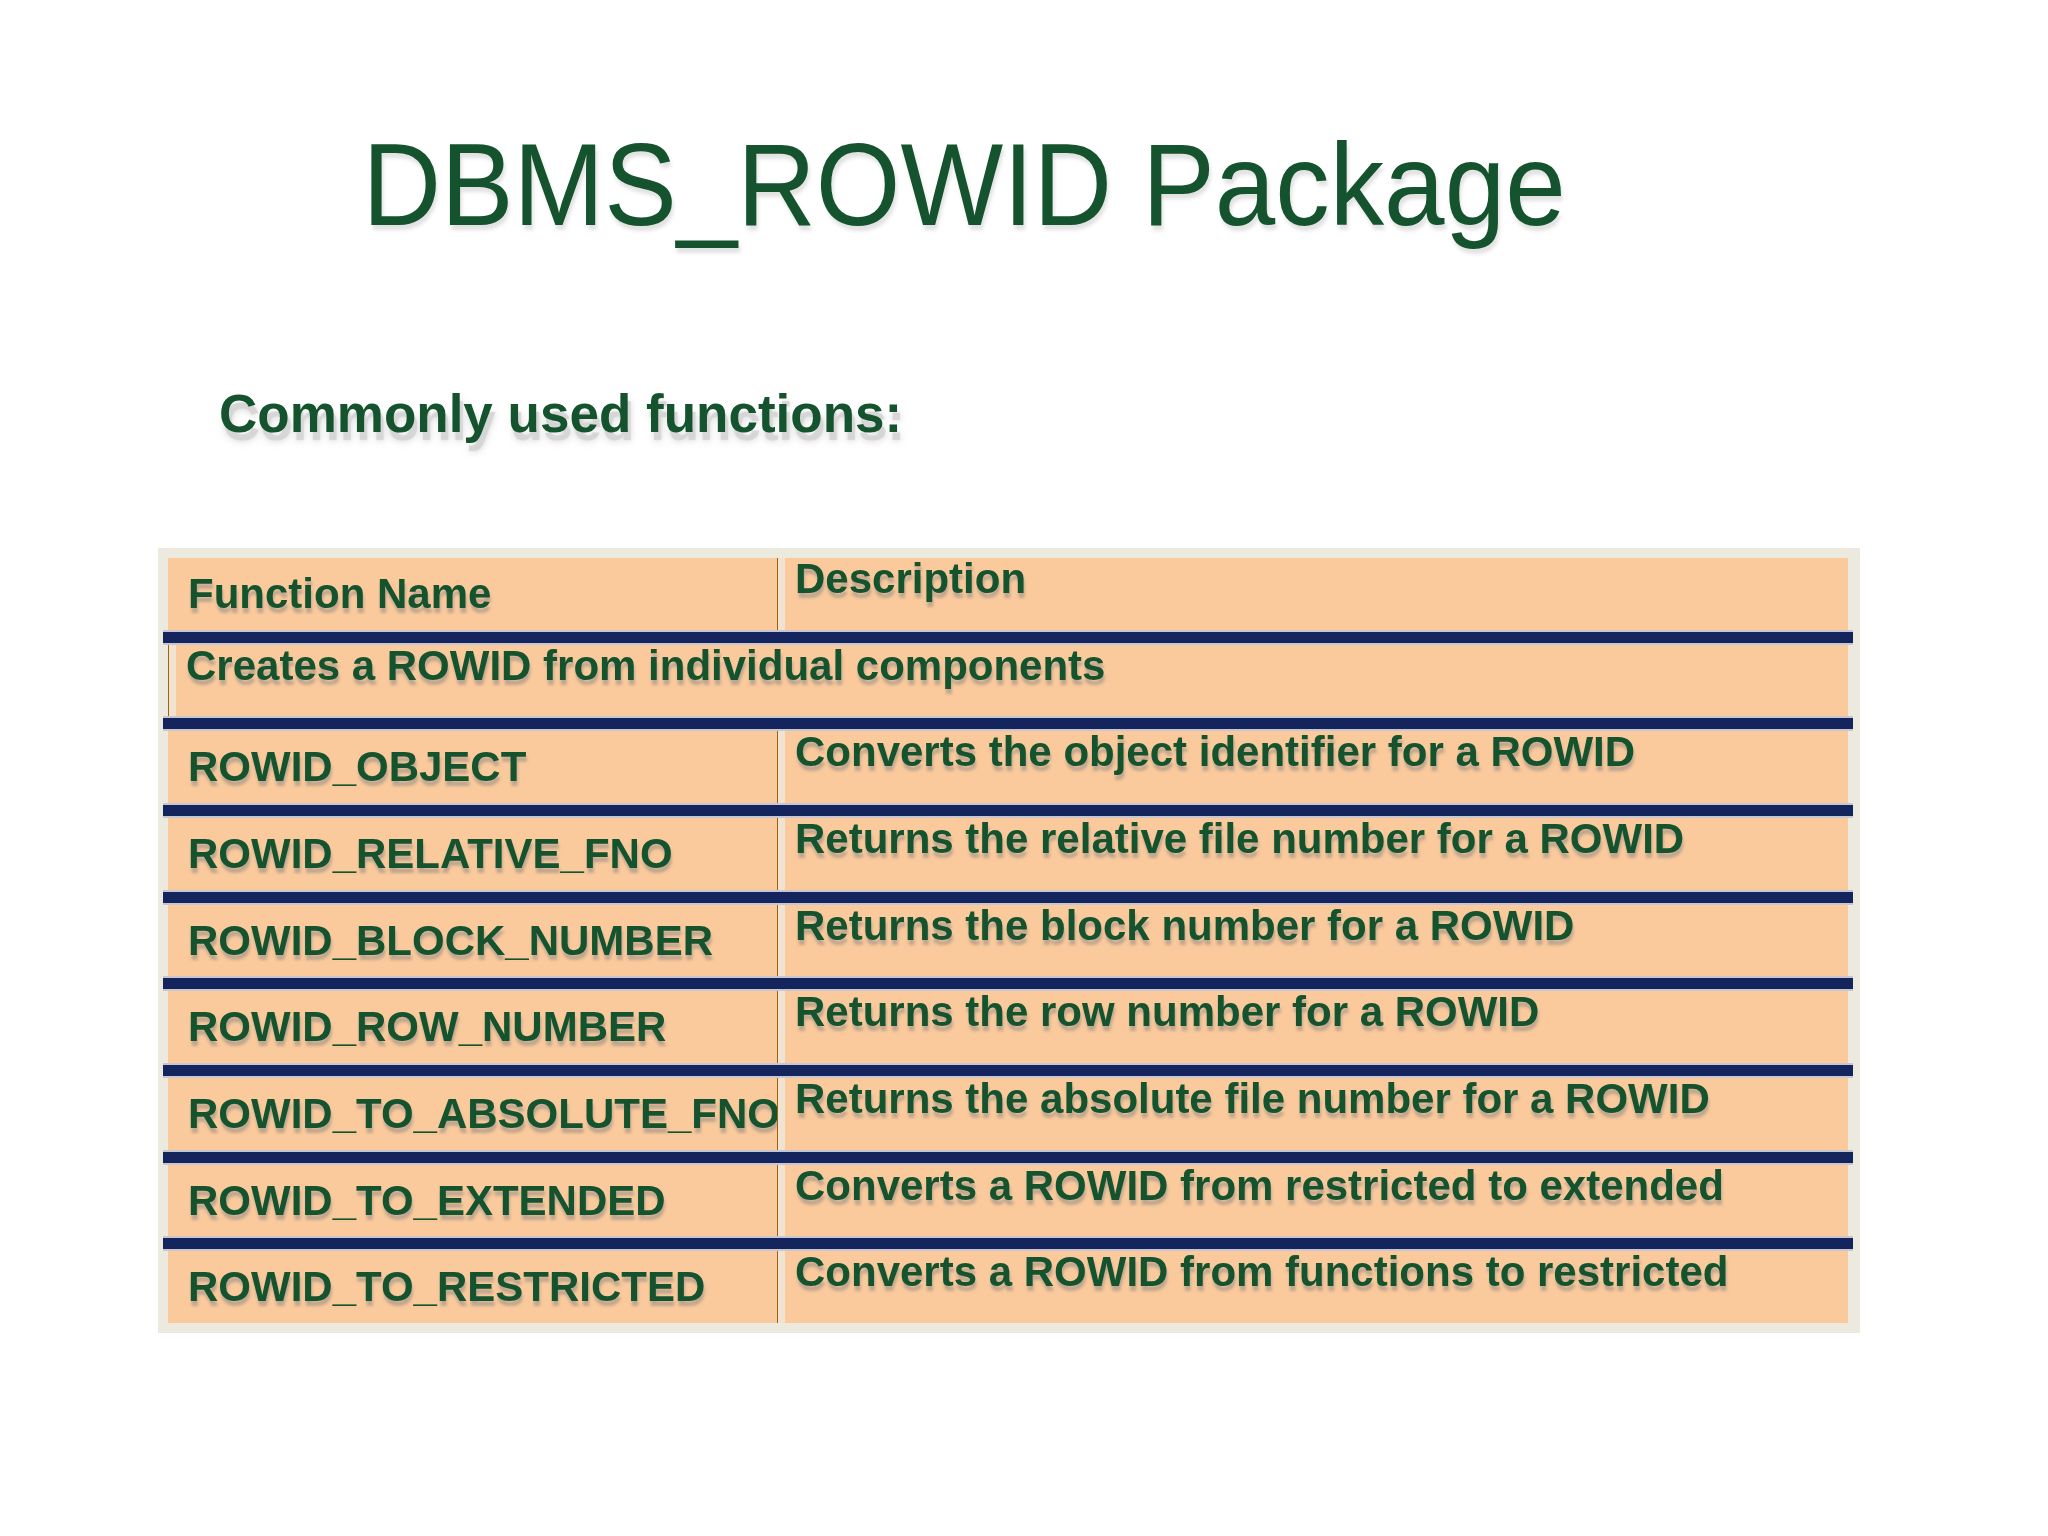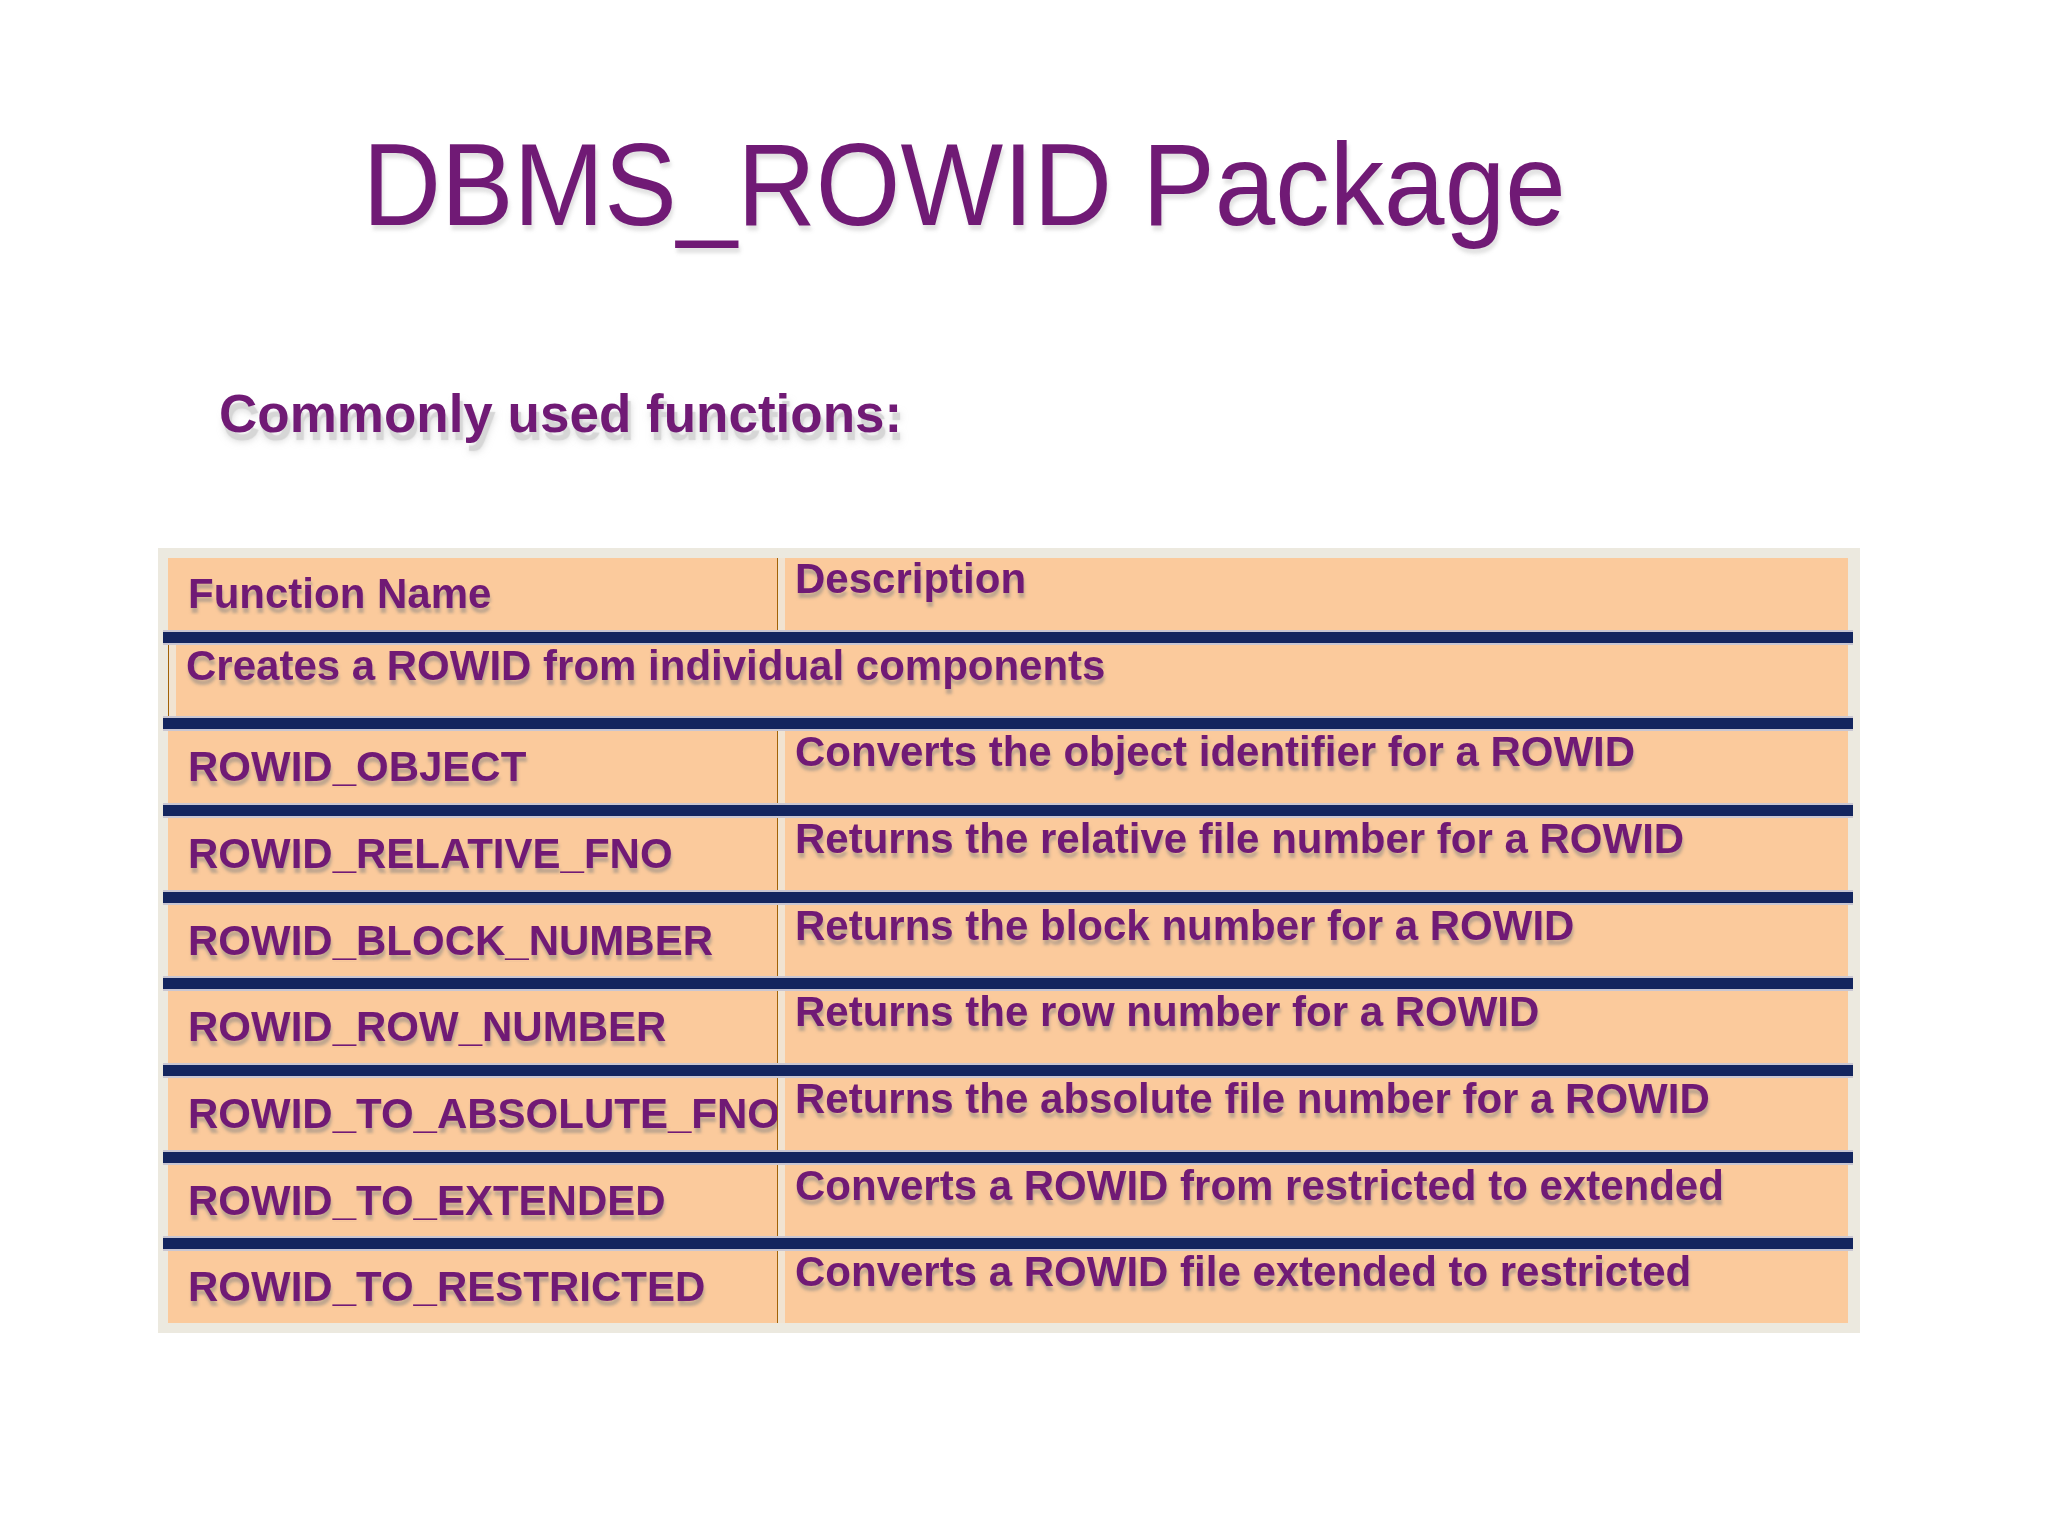--- a/index.html
+++ b/index.html
@@ -3,21 +3,21 @@
 <meta charset="utf-8">
 <style>
   html, body { margin: 0; padding: 0; background: #ffffff; }
   .slide {
     position: relative;
     width: 1889px;
     height: 1536px;
     background: #ffffff;
     overflow: hidden;
     font-family: "Liberation Sans", sans-serif;
-    color: #701a75;
+    color: #14532d;
   }
 
   .title {
     position: absolute;
     top: 118px;
     left: 0;
     right: 0;
     text-align: center;
     padding-left: 42px;
     font-size: 117px;
@@ -188,19 +188,19 @@
       <span class="cell-text desc">Converts a ROWID from restricted to extended</span>
     </div>
   </div>
 
   <div class="sep"></div>
   <div class="row">
     <div class="c1">
       <span class="cell-text fn">ROWID_TO_RESTRICTED</span>
     </div>
     <div class="c2">
-      <span class="cell-text desc">Converts a ROWID file extended to restricted</span>
+      <span class="cell-text desc">Converts a ROWID from functions to restricted</span>
     </div>
   </div>
 </div>
   </div>
 
 </div>
 
 </body></html>

